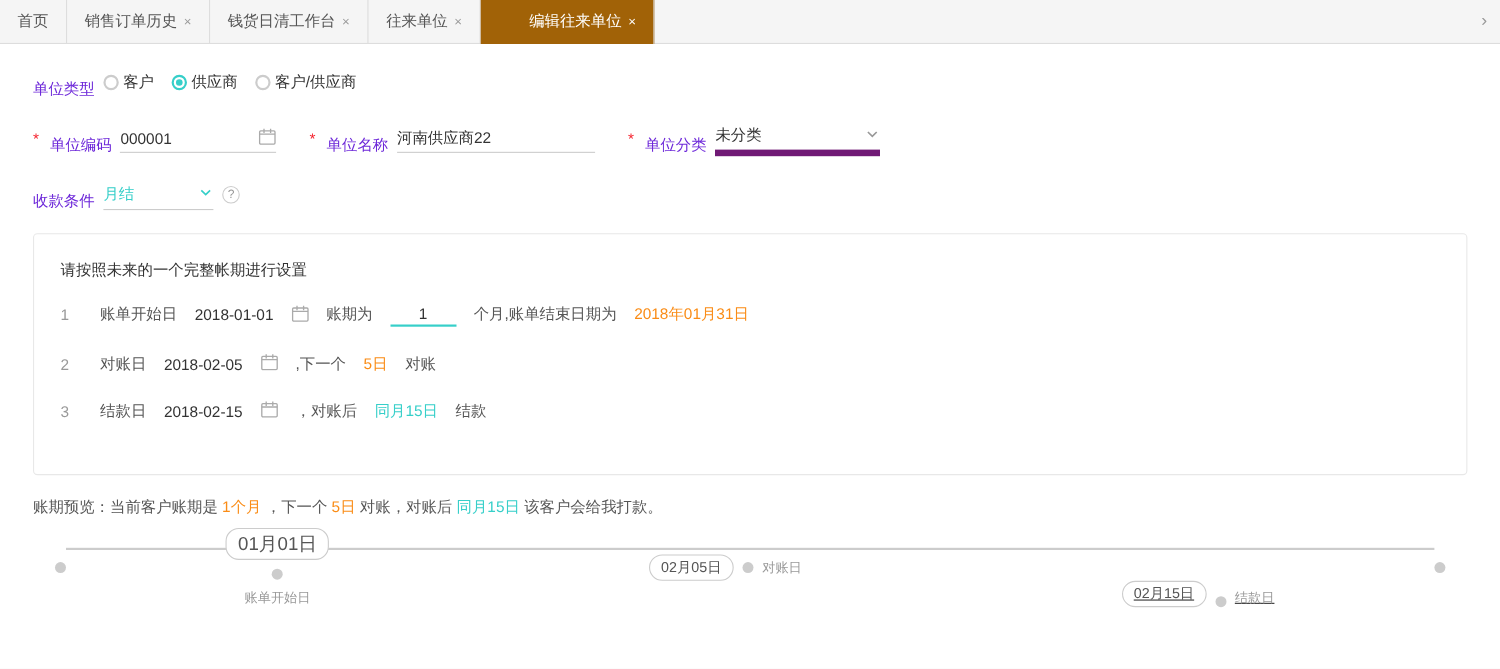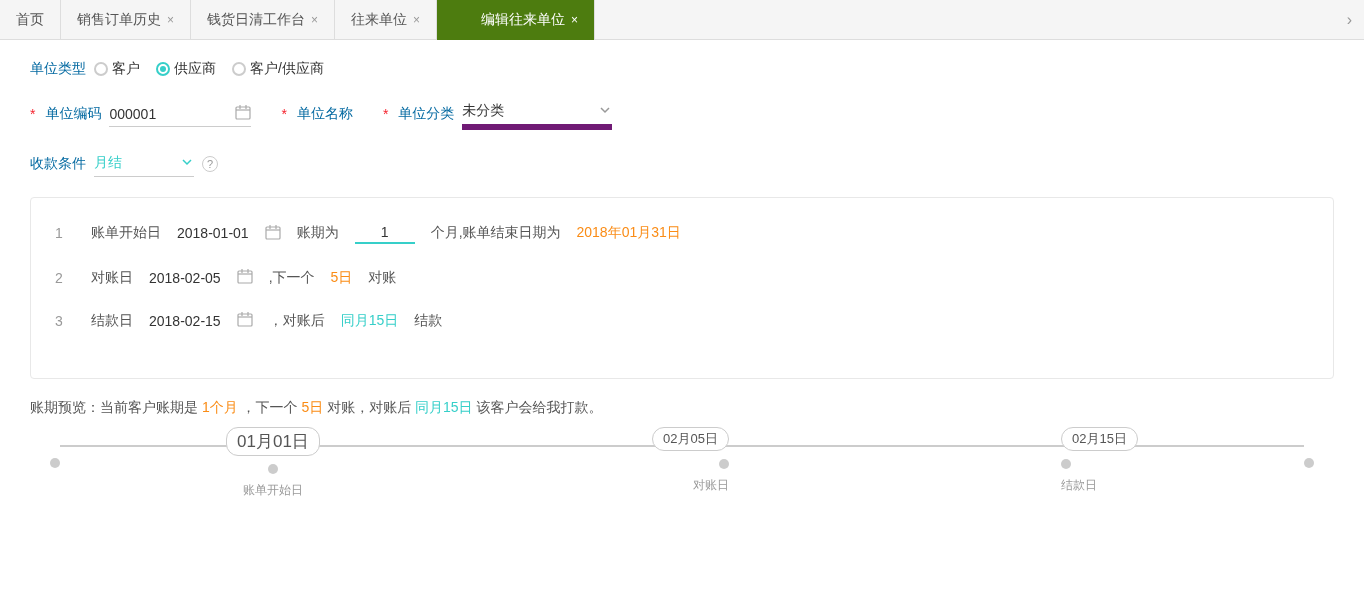--- a/index.html
+++ b/index.html
@@ -23,21 +23,21 @@
       color: #555;
       font-size: 14px;
       border-right: 1px solid #ddd;
       gap: 6px;
       white-space: nowrap;
     }
     .tab:first-child {
       border-left: none;
     }
     .tab.active {
-      background: #4d7c0f;
+      background: #a16207;
       color: #fff;
       padding-left: 44px;
     }
     .tab .close-x {
       font-size: 12px;
       color: #999;
       cursor: pointer;
     }
     .tab.active .close-x {
       color: #fff;
@@ -65,22 +65,23 @@
       gap: 30px;
     }
 
     .form-group {
       display: flex;
       align-items: center;
       gap: 8px;
     }
 
     .form-label {
-      color: #0369a1;
+      color: #6d28d9;
       white-space: nowrap;
+      margin-top: 12px;
     }
 
     .required-star {
       color: #f5222d;
       margin-right: 2px;
     }
 
     
     .radio-group {
       display: flex;
@@ -304,20 +305,21 @@
             <line x1="1" y1="6" x2="15" y2="6" stroke="#aaa" stroke-width="1.2"></line>
             <line x1="5" y1="1" x2="5" y2="5" stroke="#aaa" stroke-width="1.2"></line>
             <line x1="11" y1="1" x2="11" y2="5" stroke="#aaa" stroke-width="1.2"></line>
           </svg>
         </span>
       </div>
     </div>
     <div class="form-group">
       <span class="required-star">*</span>
       <span class="form-label">单位名称</span>
+      <input type="text" class="input-field" style="width: 180px;" value="河南供应商22">
     </div>
     <div class="form-group">
       <span class="required-star">*</span>
       <span class="form-label">单位分类</span>
       <div class="dropdown-field" style="min-width:150px;">
         <span>未分类</span>
         <span style="margin-left:auto;color:#999;">
           <svg width="14" height="14" viewBox="0 0 14 14" fill="none">
             <polyline points="3,5 7,9 11,5" stroke="#999" stroke-width="1.5" fill="none"></polyline>
           </svg>
@@ -337,20 +339,21 @@
           </svg>
         </span>
       </div>
       <div class="help-icon">
         <span>?</span>
       </div>
     </div>
   </div>
 
   <div class="period-card">
+    <div class="card-title">请按照未来的一个完整帐期进行设置</div>
 
     <div class="period-row">
       <span class="period-num">1</span>
       <span class="period-row-label">账单开始日</span>
       <span class="period-date">2018-01-01</span>
       <span class="calendar-icon">
         <svg width="16" height="16" viewBox="0 0 16 16" fill="none">
           <rect x="1" y="3" width="14" height="12" rx="1" stroke="#aaa" stroke-width="1.2" fill="none"></rect>
           <line x1="1" y1="6" x2="15" y2="6" stroke="#aaa" stroke-width="1.2"></line>
           <line x1="5" y1="1" x2="5" y2="5" stroke="#aaa" stroke-width="1.2"></line>
@@ -417,27 +420,27 @@
         <div style="position:absolute;top:18px;left:0;right:0;height:2px;background:#ccc;"></div>
         <div style="display:flex;width:100%;justify-content:space-around;position:relative;z-index:1;">
 
           <div style="display:flex;flex-direction:column;align-items:center;gap:8px;">
             <div style="border:1px solid #ccc;border-radius:12px;padding:2px 10px;font-size:17px;color:#555;background:#fff;white-space:nowrap;">01月01日</div>
             <div style="width:10px;height:10px;border-radius:50%;background:#ccc;"></div>
             <div style="font-size:12px;color:#999;white-space:nowrap;">账单开始日</div>
           </div>
 
 
-          <div style="display:flex;flex-direction:column;align-items:flex-end;gap:8px;">
+          <div style="display:flex;flex-direction:row;align-items:center;gap:8px;">
             <div style="border:1px solid #ccc;border-radius:12px;padding:2px 10px;font-size:13px;color:#555;background:#fff;white-space:nowrap;">02月05日</div>
             <div style="width:10px;height:10px;border-radius:50%;background:#ccc;"></div>
             <div style="font-size:12px;color:#999;white-space:nowrap;">对账日</div>
           </div>
 
-          <div style="display:flex;flex-direction:column;align-items:flex-start;gap:8px;">
+          <div style="display:flex;flex-direction:row;align-items:flex-end;gap:8px;text-decoration:underline;">
             <div style="border:1px solid #ccc;border-radius:12px;padding:2px 10px;font-size:13px;color:#555;background:#fff;white-space:nowrap;">02月15日</div>
             <div style="width:10px;height:10px;border-radius:50%;background:#ccc;"></div>
             <div style="font-size:12px;color:#999;white-space:nowrap;">结款日</div>
           </div>
         </div>
       </div>
 
       <div style="width:10px;height:10px;border-radius:50%;background:#ccc;flex-shrink:0;margin-top:0;"></div>
     </div>
   </div>

